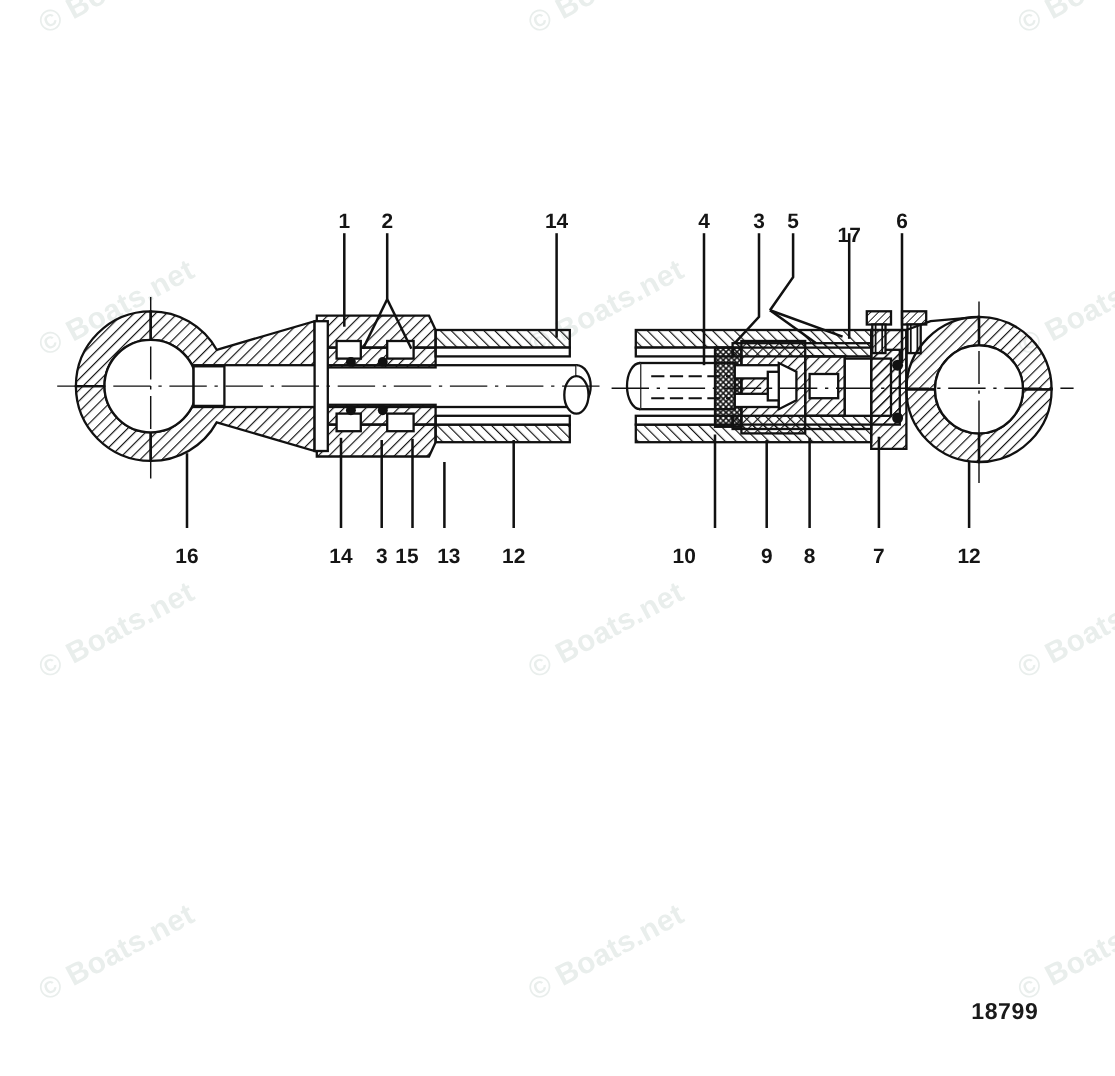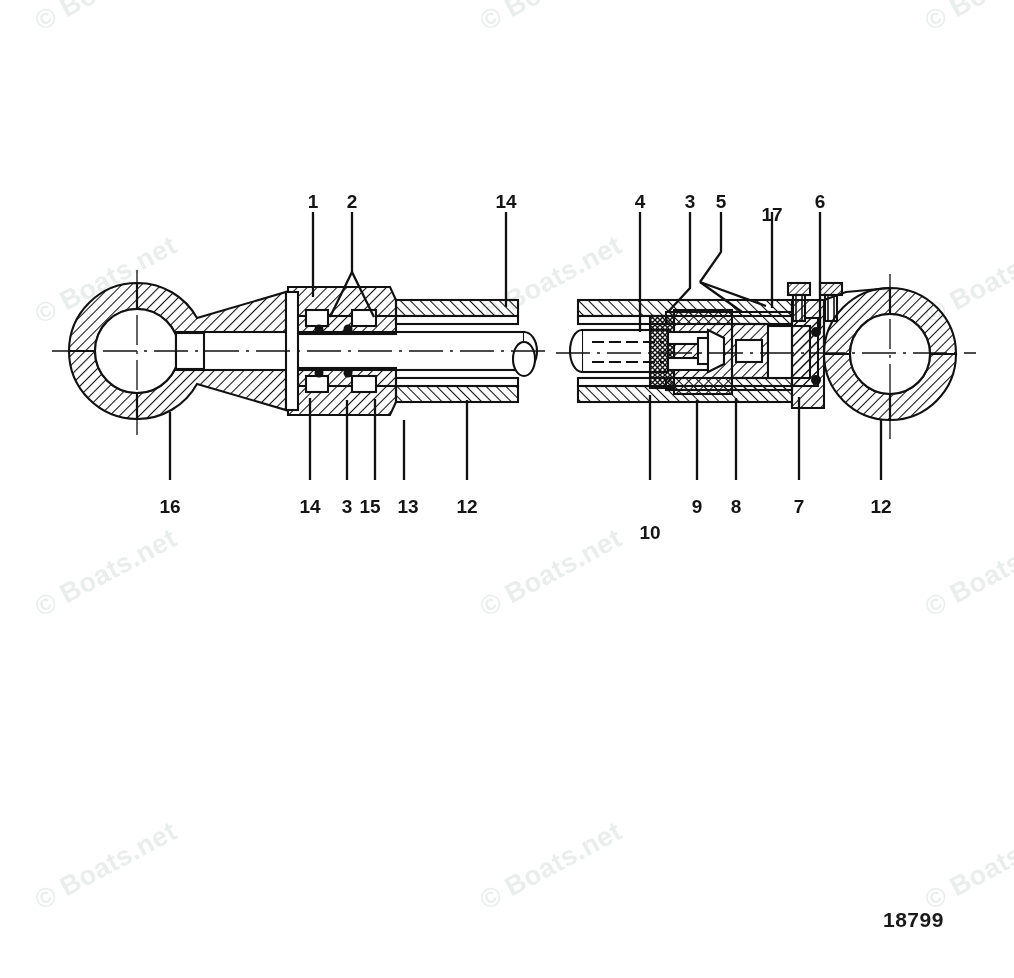--- a/index.html
+++ b/index.html
@@ -232,21 +232,21 @@
       <div class="lbl" style="left: 690px; top: 192px;">3</div>
       <div class="lbl" style="left: 721px; top: 192px;">5</div>
       <div class="lbl" style="left: 772px; top: 205px;">17</div>
       <div class="lbl" style="left: 820px; top: 192px;">6</div>
       <div class="lbl" style="left: 170px; top: 497px;">16</div>
       <div class="lbl" style="left: 310px; top: 497px;">14</div>
       <div class="lbl" style="left: 347px; top: 497px;">3</div>
       <div class="lbl" style="left: 370px; top: 497px;">15</div>
       <div class="lbl" style="left: 408px; top: 497px;">13</div>
       <div class="lbl" style="left: 467px; top: 497px;">12</div>
-      <div class="lbl" style="left: 650px; top: 497px; margin-top: 26px;">10</div>
+      <div class="lbl" style="left: 622px; top: 497px;">10</div>
       <div class="lbl" style="left: 697px; top: 497px;">9</div>
       <div class="lbl" style="left: 736px; top: 497px;">8</div>
       <div class="lbl" style="left: 799px; top: 497px;">7</div>
       <div class="lbl" style="left: 881px; top: 497px;">12</div>
     </div>
 
   <div id="partnum">18799</div>
 </div>
 
 </body></html>

